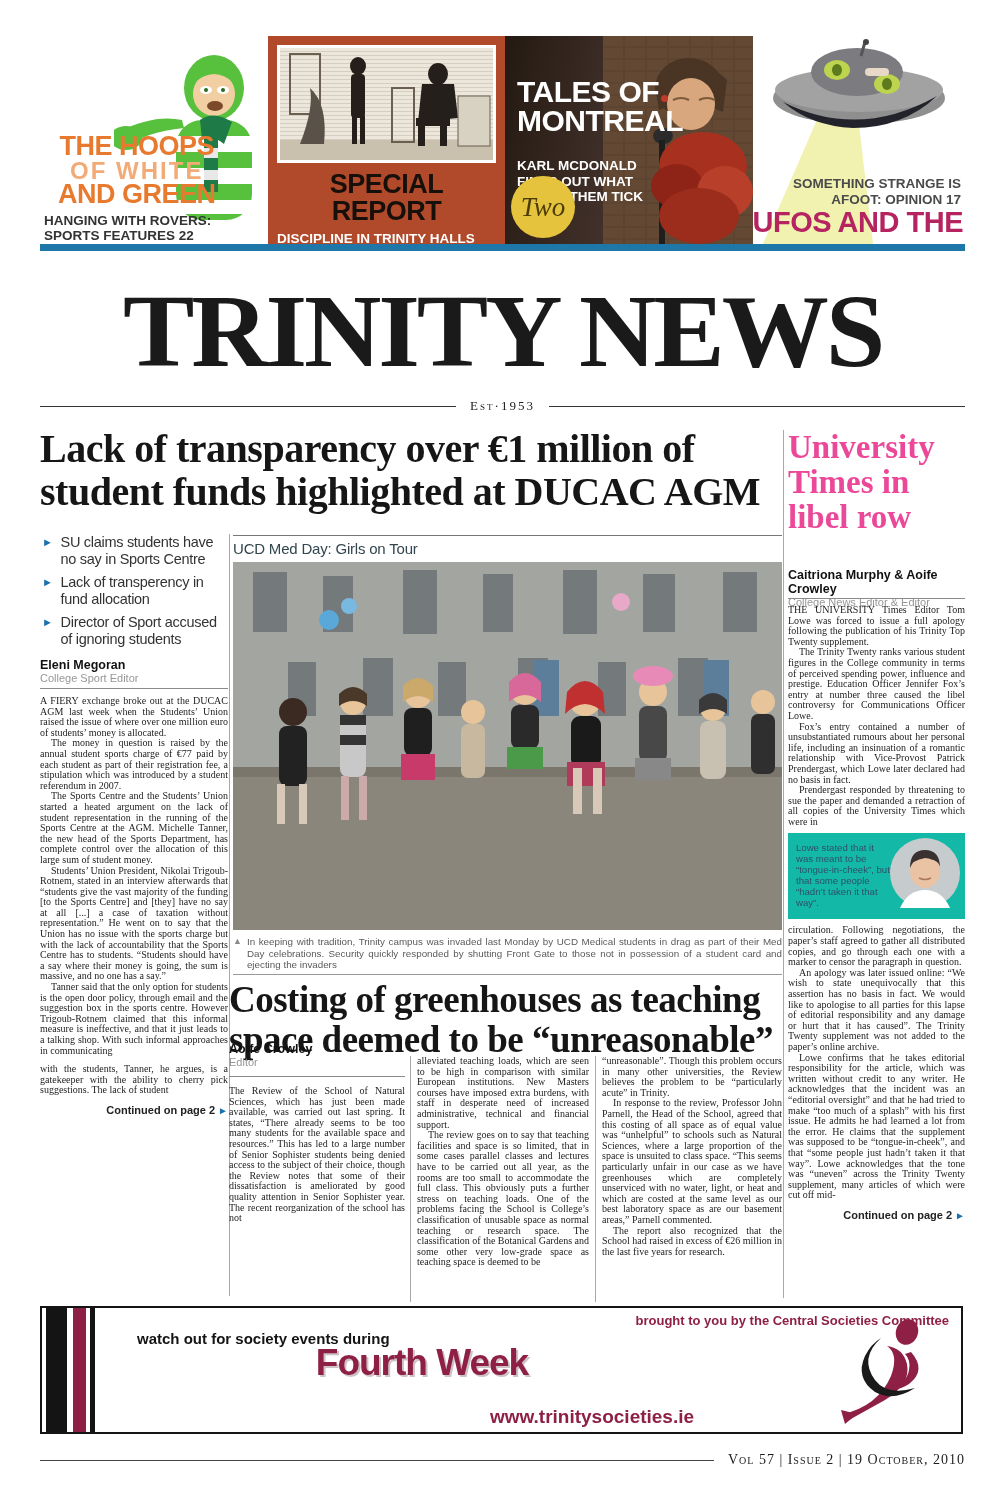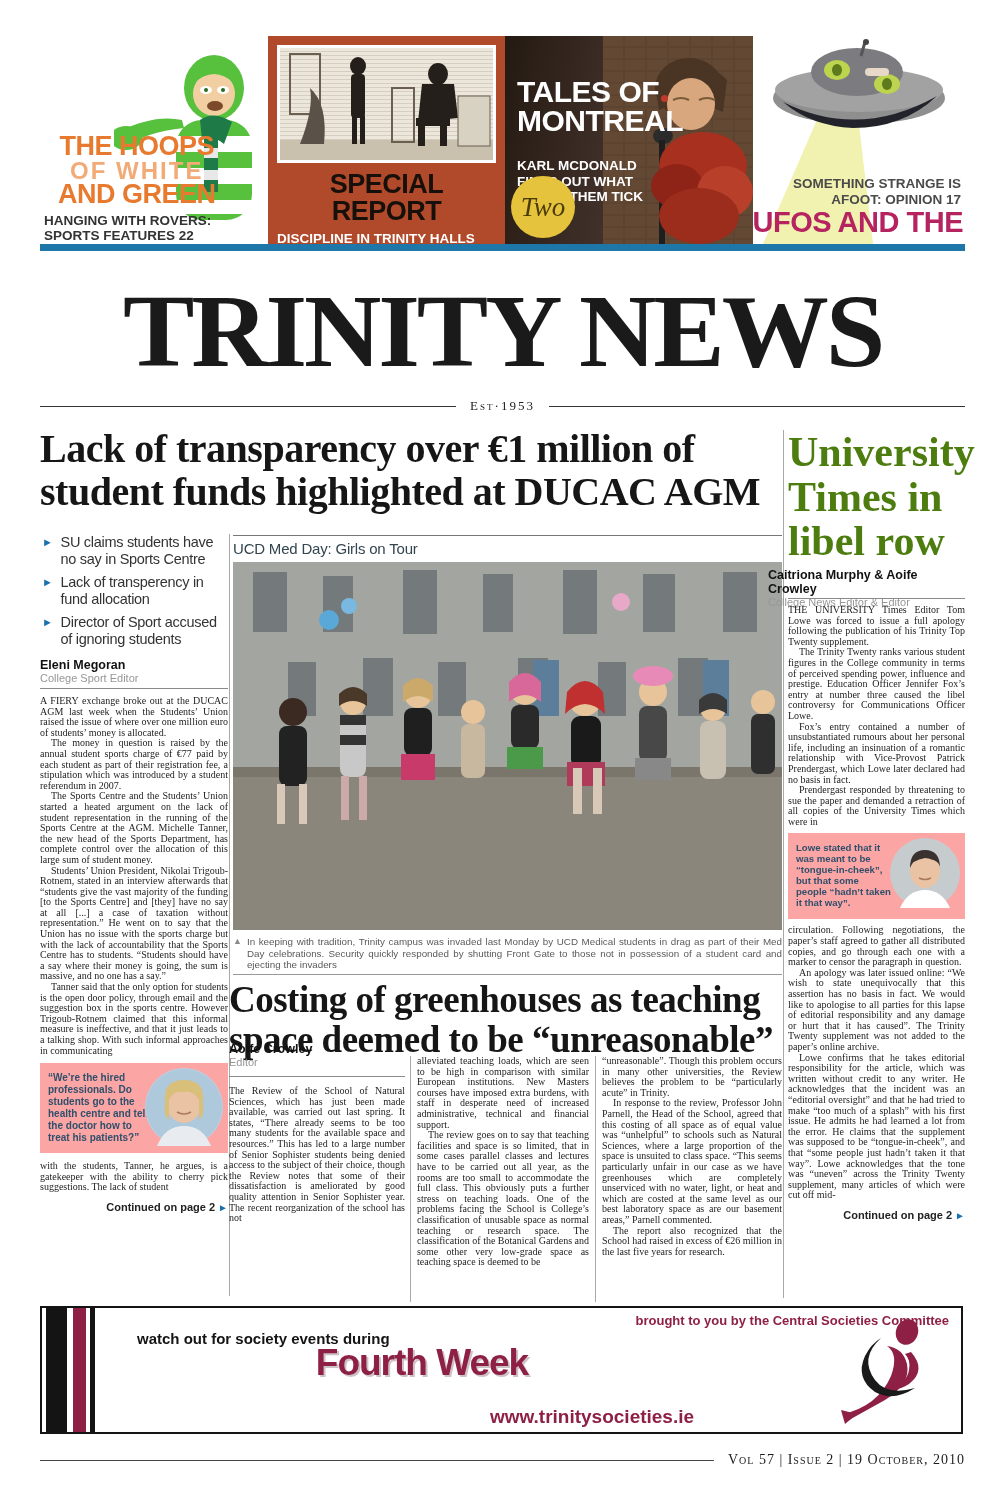--- a/index.html
+++ b/index.html
@@ -51,21 +51,21 @@
   .est-row { position:absolute; left:40px; top:398px; width:925px; display:flex; align-items:center; }
   .est-row .line { flex:1; height:1px; background:#333; }
   .est-label { padding:0 14px; font-family:"Liberation Serif", serif; font-variant:small-caps;
       font-size:13px; letter-spacing:2px; color:#222; }
 
   
   .lead-headline { position:absolute; left:40px; top:428px; width:742px;
       font-family:"Liberation Serif", serif; font-weight:bold; font-size:40px; line-height:1.07;
       letter-spacing:-0.5px; color:#161616; }
   .headline3 { position:absolute; left:788px; top:430px; width:180px;
-      font-family:"Liberation Serif", serif; font-weight:bold; font-size:42px; line-height:1.06; color:#4d7c0f; }
+      font-family:"Liberation Serif", serif; font-weight:bold; font-size:33px; line-height:1.06; color:#ec4899; }
 
   
   .vdiv { position:absolute; width:1px; background:#a8a8a8; }
   .vdiv-left { left:229px; top:534px; height:762px; }
   .vdiv-right { left:783px; top:430px; height:868px; }
   .vdiv-c1 { left:410px; top:1056px; height:246px; }
   .vdiv-c2 { left:595px; top:1056px; height:246px; }
 
   
   .bullets { position:absolute; left:42px; top:534px; width:186px; list-style:none; }
@@ -77,21 +77,21 @@
   .byline .role { font-size:11px; color:#979797; }
   .byline1 { position:absolute; left:40px; top:658px; }
   .col-rule { position:absolute; height:1px; background:#8a8a8a; }
   .rule1 { left:40px; top:688px; width:188px; }
 
   .bodytext p { font-family:"Liberation Serif", serif; font-size:10px; line-height:10.6px;
       text-align:justify; color:#1c1c1c; }
   .bodytext p + p { text-indent:11px; }
   .article1-body { position:absolute; left:40px; top:696px; width:188px; }
 
-  .pullquote { position:relative; margin-top:7px; background:#fca5a5; height:90px; padding:9px 8px;font-weight:bold; }
+  .pullquote { position:relative; margin-top:7px; background:#14b8a6; height:90px; padding:9px 8px; }
   .pq-text { width:102px; font-family:"Liberation Sans", sans-serif; font-size:10px; line-height:12px; color:#2e506b; }
   .pq-photo { position:absolute; right:5px; top:5px; }
   .closing { margin-top:8px; }
   .continued { margin-top:8px; text-align:right; font-family:"Liberation Sans", sans-serif;
       font-weight:bold; font-size:11px; color:#222; }
   .continued .carr { color:#1a6fad; font-size:10px; }
 
   
   .kicker-rule { position:absolute; left:233px; top:535px; width:549px; height:1px; background:#777; }
   .kicker { position:absolute; left:233px; top:540px; font-family:"Liberation Sans", sans-serif;
@@ -106,21 +106,21 @@
   .headline2 { position:absolute; left:229px; top:980px; width:562px;
       font-family:"Liberation Serif", serif; font-weight:bold; font-size:37px; line-height:1.07;
       letter-spacing:-0.5px; color:#161616; }
   .byline2 { position:absolute; left:229px; top:1042px; }
   .rule2 { left:229px; top:1076px; width:176px; }
   .colA { position:absolute; left:229px; top:1086px; width:176px; max-height:216px; overflow:hidden; }
   .colB { position:absolute; left:417px; top:1056px; width:172px; max-height:248px; overflow:hidden; }
   .colC { position:absolute; left:602px; top:1056px; width:180px; max-height:248px; overflow:hidden; }
 
   
-  .byline3 { position:absolute; left:768px; top:568px; width:180px; }
+  .byline3 { position:absolute; left:788px; top:568px; width:180px; }
   .rule3 { left:788px; top:598px; width:177px; }
   .article3-body { position:absolute; left:788px; top:605px; width:177px; }
   .pullquote.pq3 { height:86px; margin:6px 0; }
   .pq3 .pq-text { width:96px; font-size:9.6px; line-height:11px; }
 
   
   .ad { position:absolute; left:40px; top:1306px; width:923px; height:128px; background:#fff; border:2px solid #141414; }
   .stripe { position:absolute; top:0; height:100%; }
   .s1 { left:4px; width:21px; background:#141414; }
   .s2 { left:31px; width:13px; background:#8e2045; }
@@ -297,31 +297,20 @@
   <div class="col-rule rule1"></div>
 
   <div class="article1-body bodytext">
     <div>
         <p>A FIERY exchange broke out at the DUCAC AGM last week when the Students’ Union raised the issue of where over one million euro of students’ money is allocated.</p>
         <p>The money in question is raised by the annual student sports charge of €77 paid by each student as part of their registration fee, a stipulation which was introduced by a student referendum in 2007.</p>
         <p>The Sports Centre and the Students’ Union started a heated argument on the lack of student representation in the running of the Sports Centre at the AGM. Michelle Tanner, the new head of the Sports Department, has complete control over the allocation of this large sum of student money.</p>
         <p>Students’ Union President, Nikolai Trigoub-Rotnem, stated in an interview afterwards that “students give the vast majority of the funding [to the Sports Centre] and [they] have no say at all [...] a case of taxation without representation.” He went on to say that the Union has no issue with the sports charge but with the lack of accountability that the Sports Centre has to students. “Students should have a say where their money is going, the sum is massive, and no one has a say.”</p>
         <p>Tanner said that the only option for students is the open door policy, through email and the suggestion box in the sports centre. However Trigoub-Rotnem claimed that this informal measure is ineffective, and that it just leads to a talking shop. With such informal approaches in communicating</p>
       </div>
-    <div class="pullquote">
-      <div class="pq-text">“We’re the hired professionals. Do students go to the health centre and tell the doctor how to treat his patients?”</div>
-      <svg class="pq-photo" width="78" height="78" viewBox="0 0 78 78">
-        <circle cx="39" cy="39" r="39" fill="#bad0e2"></circle>
-        <circle cx="39" cy="39" r="38" fill="#aec8dc"></circle>
-        <ellipse cx="39" cy="36" rx="17" ry="19" fill="#e9c3a4"></ellipse>
-        <path d="M20 34 Q18 12 39 12 Q60 12 58 34 Q60 48 54 52 L54 32 Q48 22 39 24 Q28 22 24 32 L24 52 Q18 48 20 34 Z" fill="#d9c07a"></path>
-        <path d="M12 78 Q20 58 39 58 Q58 58 66 78 Z" fill="#e8ecf0"></path>
-        <path d="M32 44 Q39 48 46 44" stroke="#a87a5a" stroke-width="1.5" fill="none"></path>
-      </svg>
-    </div>
     <p class="closing">with the students, Tanner, he argues, is a gatekeeper with the ability to cherry pick suggestions. The lack of student</p>
     <div class="continued"><span>Continued on page 2</span> <span class="carr">►</span></div>
   </div>
 
   <div class="kicker-rule"></div>
   <div class="kicker">UCD Med Day: Girls on Tour</div>
 
   <div class="photo-frame">
     <svg width="549" height="368" viewBox="0 0 549 368">
       <rect width="549" height="368" fill="#979b99"></rect>

